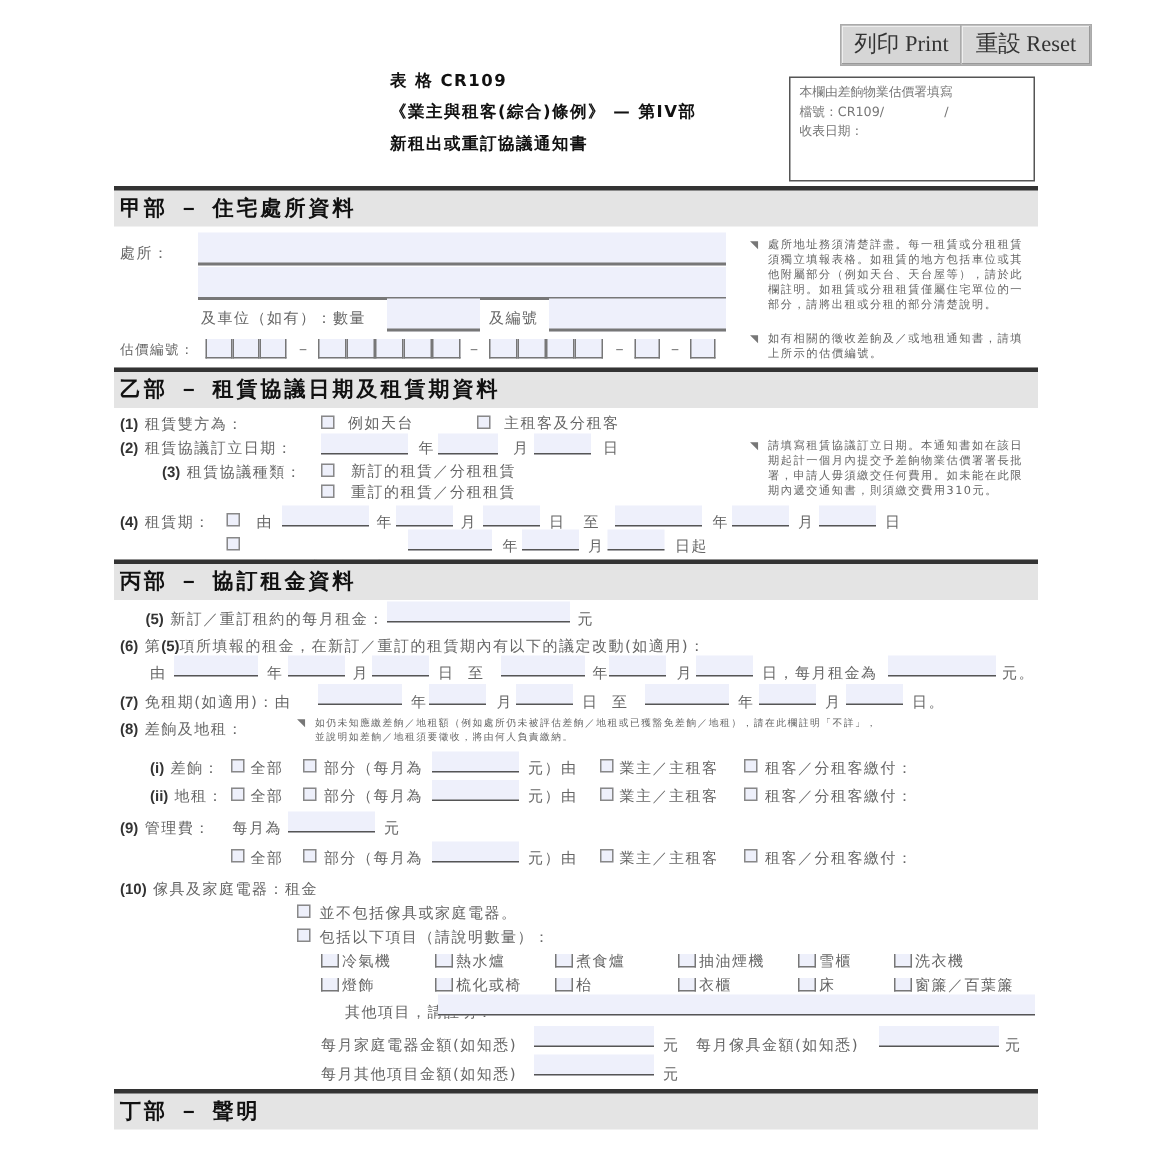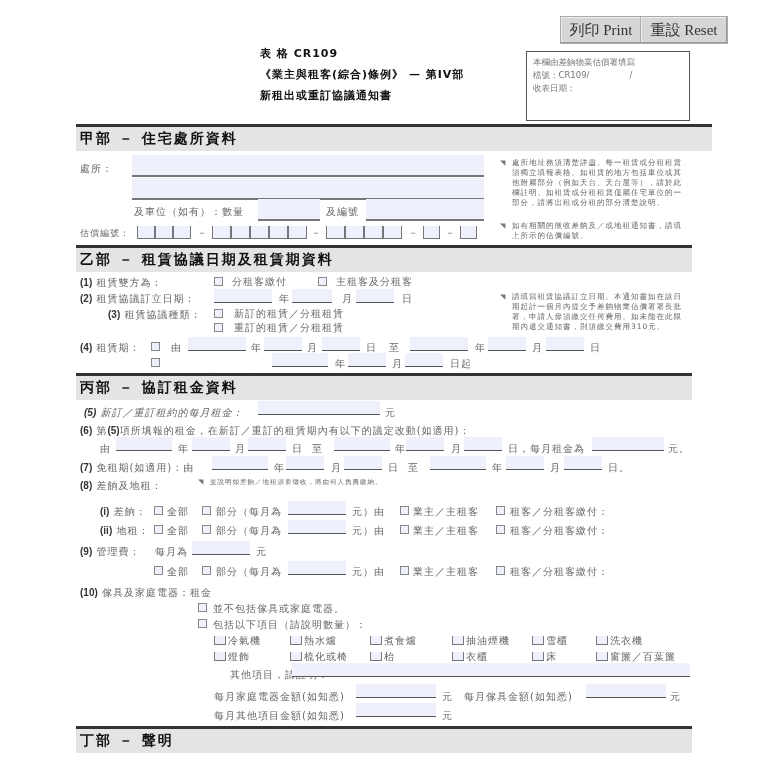--- a/index.html
+++ b/index.html
@@ -28,21 +28,21 @@
 <div class="title" style="top:46px;">表 格 CR109</div>
 <div class="title" style="top:67px;">《業主與租客(綜合)條例》 — 第IV部</div>
 <div class="title" style="top:88px;">新租出或重訂協議通知書</div>
 
 <div class="regbox">
   <div>本欄由差餉物業估價署填寫</div>
   <div><span>檔號：CR109/</span><span style="margin-left:40px">/</span></div>
   <div>收表日期：</div>
 </div>
 
-<div class="sec" style="top:124px;padding-left:20px;">
+<div class="sec" style="top:124px;">
     <span>甲部 － 住宅處所資料</span>
   </div>
 <div class="lbl" style="left:80px;top:162px;">處所：</div>
 <div class="fld tall" style="left:132px;top:155px;width:352px;"></div>
 <div class="fld tall" style="left:132px;top:178px;width:352px;"></div>
 <div class="lbl" style="left:134px;top:205px;">及車位（如有）：數量</div>
 <div class="fld tall" style="left:258px;top:199px;width:62px;"></div>
 <div class="lbl" style="left:326px;top:205px;">及編號</div>
 <div class="fld tall" style="left:366px;top:199px;width:118px;"></div>
 
@@ -73,21 +73,21 @@
 
 <div class="note" style="left:512px;top:158px;width:178px;"><span class="tri">◥</span><span>處所地址務須清楚詳盡。每一租賃或分租租賃須獨立填報表格。如租賃的地方包括車位或其他附屬部分（例如天台、天台屋等），請於此欄註明。如租賃或分租租賃僅屬住宅單位的一部分，請將出租或分租的部分清楚說明。</span></div>
 <div class="note" style="left:512px;top:221px;width:178px;"><span class="tri">◥</span><span>如有相關的徵收差餉及／或地租通知書，請填上所示的估價編號。</span></div>
 
 <div class="sec" style="top:245px;">
     <span>乙部 － 租賃協議日期及租賃期資料</span>
   </div>
 
 <div class="lbl" style="left:80px;top:276px;"><span class="num">(1)</span> <span>租賃雙方為：</span></div>
 <div class="cb" style="left:214px;top:277px;"></div>
-<div class="lbl" style="left:232px;top:275px;">分租客繳付</div>
+<div class="lbl" style="left:232px;top:275px;">例如天台</div>
 <div class="cb" style="left:318px;top:277px;"></div>
 <div class="lbl" style="left:336px;top:275px;">主租客及分租客</div>
 
 <div class="lbl" style="left:80px;top:292px;"><span class="num">(2)</span> <span>租賃協議訂立日期：</span></div>
 <div class="fld" style="left:214px;top:289px;width:58px;"></div>
 <div class="lbl" style="left:279px;top:292px;">年</div>
 <div class="fld" style="left:292px;top:289px;width:40px;"></div>
 <div class="lbl" style="left:342px;top:292px;">月</div>
 <div class="fld" style="left:356px;top:289px;width:38px;"></div>
 <div class="lbl" style="left:402px;top:292px;">日</div>
@@ -123,21 +123,21 @@
 <div class="lbl" style="left:392px;top:357px;">月</div>
 <div class="fld" style="left:405px;top:353px;width:38px;"></div>
 <div class="lbl" style="left:450px;top:357px;">日起</div>
 
 <div class="note" style="left:512px;top:292px;width:178px;"><span class="tri">◥</span><span>請填寫租賃協議訂立日期。本通知書如在該日期起計一個月內提交予差餉物業估價署署長批署，申請人毋須繳交任何費用。如未能在此限期內遞交通知書，則須繳交費用310元。</span></div>
 
 <div class="sec" style="top:373px;">
     <span>丙部 － 協訂租金資料</span>
   </div>
 
-<div class="lbl" style="left:84px;top:406px;font-style:italic;"><span class="num">(5)</span> <span>新訂／重訂租約的每月租金：</span></div>
+<div class="lbl" style="left:97px;top:406px;"><span class="num">(5)</span> <span>新訂／重訂租約的每月租金：</span></div>
 <div class="fld" style="left:258px;top:401px;width:122px;"></div>
 <div class="lbl" style="left:385px;top:406px;">元</div>
 
 <div class="lbl" style="left:80px;top:424px;"><span class="num">(6)</span> <span>第</span><span class="num">(5)</span><span>項所填報的租金，在新訂／重訂的租賃期內有以下的議定改動(如適用)：</span></div>
 <div class="lbl" style="left:100px;top:442px;">由</div>
 <div class="fld" style="left:116px;top:437px;width:56px;"></div>
 <div class="lbl" style="left:178px;top:442px;">年</div>
 <div class="fld" style="left:192px;top:437px;width:38px;"></div>
 <div class="lbl" style="left:235px;top:442px;">月</div>
 <div class="fld" style="left:248px;top:437px;width:38px;"></div>
@@ -163,20 +163,21 @@
 <div class="fld" style="left:430px;top:456px;width:56px;"></div>
 <div class="lbl" style="left:492px;top:461px;">年</div>
 <div class="fld" style="left:506px;top:456px;width:38px;"></div>
 <div class="lbl" style="left:550px;top:461px;">月</div>
 <div class="fld" style="left:564px;top:456px;width:38px;"></div>
 <div class="lbl" style="left:608px;top:461px;">日。</div>
 
 <div class="lbl" style="left:80px;top:479px;"><span class="num">(8)</span> <span>差餉及地租：</span></div>
 <div class="note" style="left:210px;top:478px;width:480px;font-size:6.5px;line-height:9px;">
     <span class="tri">◥</span>
+    <div>如仍未知應繳差餉／地租額（例如處所仍未被評估差餉／地租或已獲豁免差餉／地租），請在此欄註明「不詳」，</div>
     <div>並說明如差餉／地租須要徵收，將由何人負責繳納。</div>
   </div>
 
 <div class="lbl" style="left:100px;top:505px;"><span class="num">(i)</span> <span>差餉：</span></div>
 <div class="cb" style="left:154px;top:506px;"></div>
 <div class="lbl" style="left:167px;top:505px;">全部</div>
 <div class="cb" style="left:202px;top:506px;"></div>
 <div class="lbl" style="left:216px;top:505px;">部分（每月為</div>
 <div class="fld" style="left:288px;top:501px;width:58px;"></div>
 <div class="lbl" style="left:352px;top:505px;">元）由</div>

